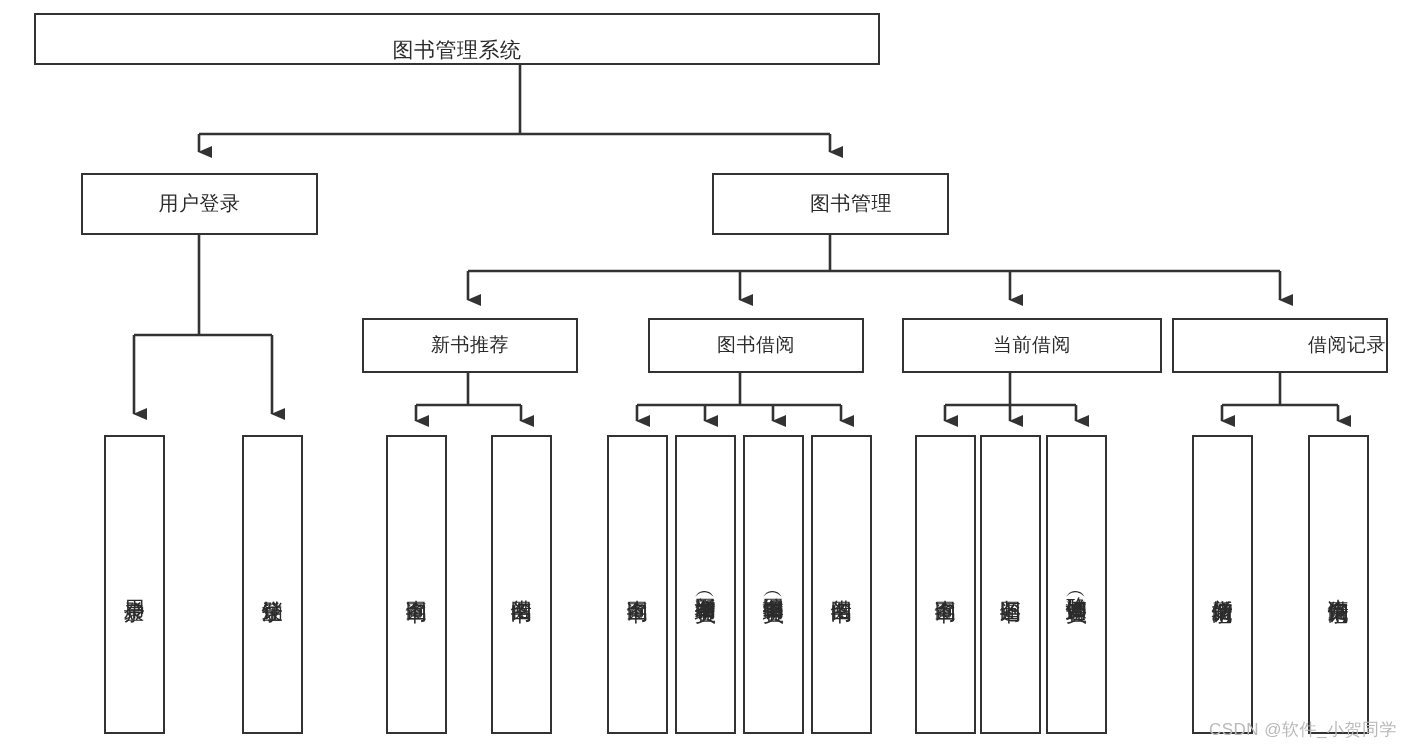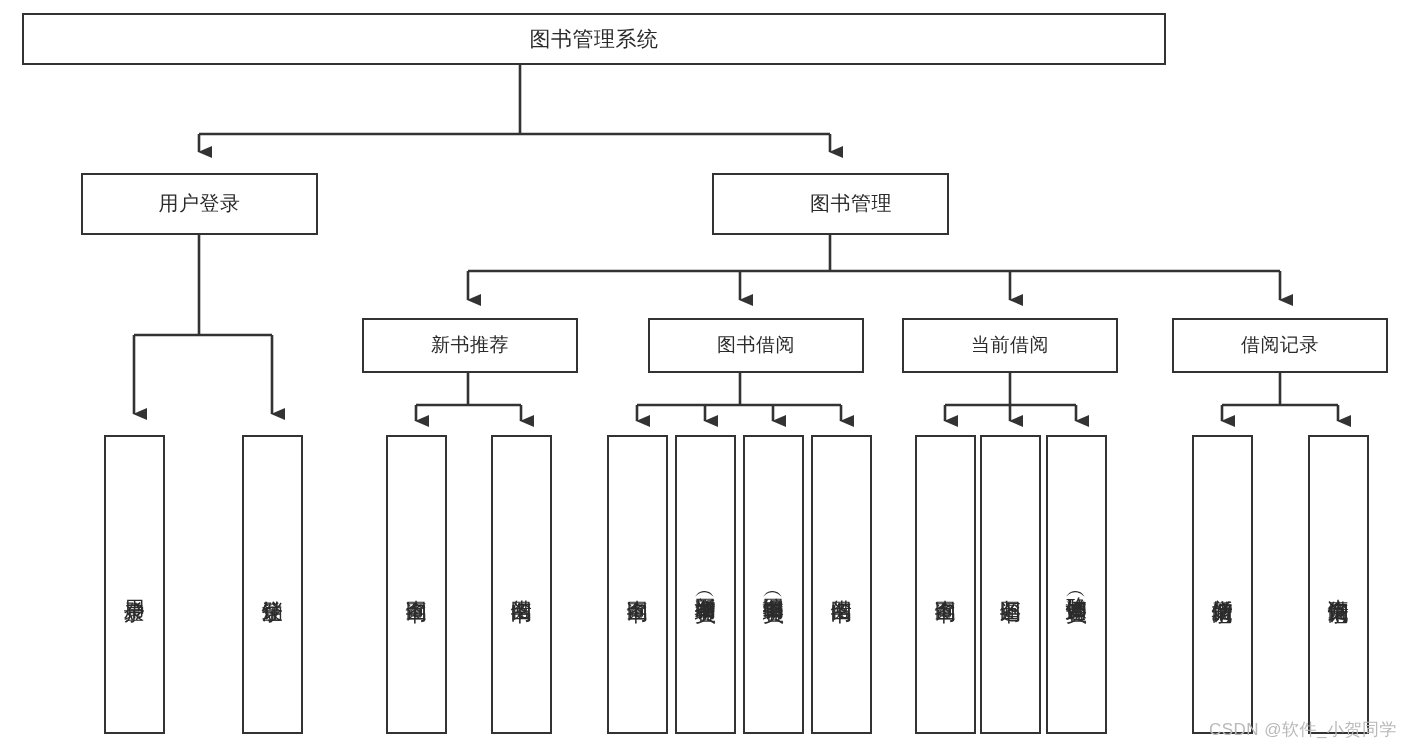--- a/index.html
+++ b/index.html
@@ -119,41 +119,41 @@
       <path d="M 1010 405 L 1010 421" marker-end="url(#arrow)"></path>
       <path d="M 1076 405 L 1076 421" marker-end="url(#arrow)"></path>
 
       <path d="M 1280 373 L 1280 405"></path>
       <path d="M 1222 405 L 1338 405"></path>
       <path d="M 1222 405 L 1222 421" marker-end="url(#arrow)"></path>
       <path d="M 1338 405 L 1338 421" marker-end="url(#arrow)"></path>
     </g>
   </svg>
 
-  <div class="node lv0" style="left:22px; top:13px; width:1144px; height:52px;">
+  <div class="node lv0" style="left:34px; top:13px; width:846px; height:52px;align-items:flex-end;">
     <span class="node-label">图书管理系统</span>
   </div>
 
   <div class="node lv1" style="left:81px; top:173px; width:237px; height:62px;">
     <span class="node-label">用户登录</span>
   </div>
   <div class="node lv1" style="left:712px; top:173px; width:237px; height:62px;padding-left:41px;">
     <span class="node-label">图书管理</span>
   </div>
 
   <div class="node lv2" style="left:362px; top:318px; width:216px; height:55px;align-items:center;">
     <span class="node-label">新书推荐</span>
   </div>
   <div class="node lv2" style="left:648px; top:318px; width:216px; height:55px;">
     <span class="node-label">图书借阅</span>
   </div>
-  <div class="node lv2" style="left:902px; top:318px; width:216px; height:55px;">
+  <div class="node lv2" style="left:902px; top:318px; width:260px; height:55px;">
     <span class="node-label">当前借阅</span>
   </div>
-  <div class="node lv2" style="left:1172px; top:318px; width:216px; height:55px;">
+  <div class="node lv2" style="left:1172px; top:318px; width:216px; height:55px;justify-content:flex-end;">
     <span class="node-label">借阅记录</span>
   </div>
 
   <div class="node leaf" style="left:104px; top:435px; width:61px; height:299px;">
     <span class="node-label">用户登录</span>
   </div>
   <div class="node leaf" style="left:242px; top:435px; width:61px; height:299px;">
     <span class="node-label">注销登录</span>
   </div>
 

